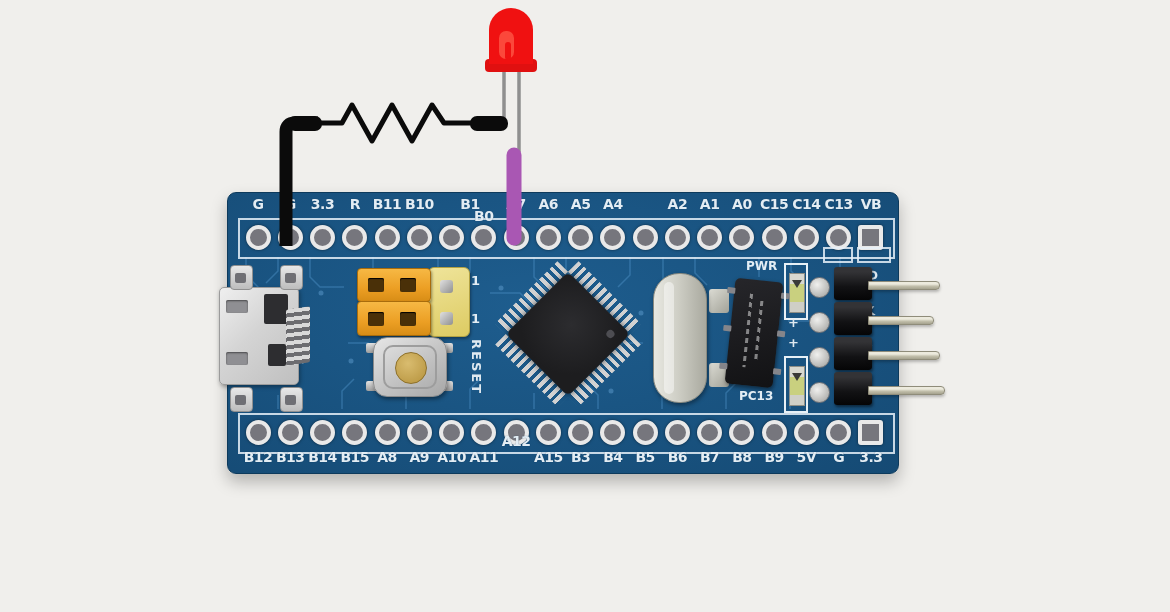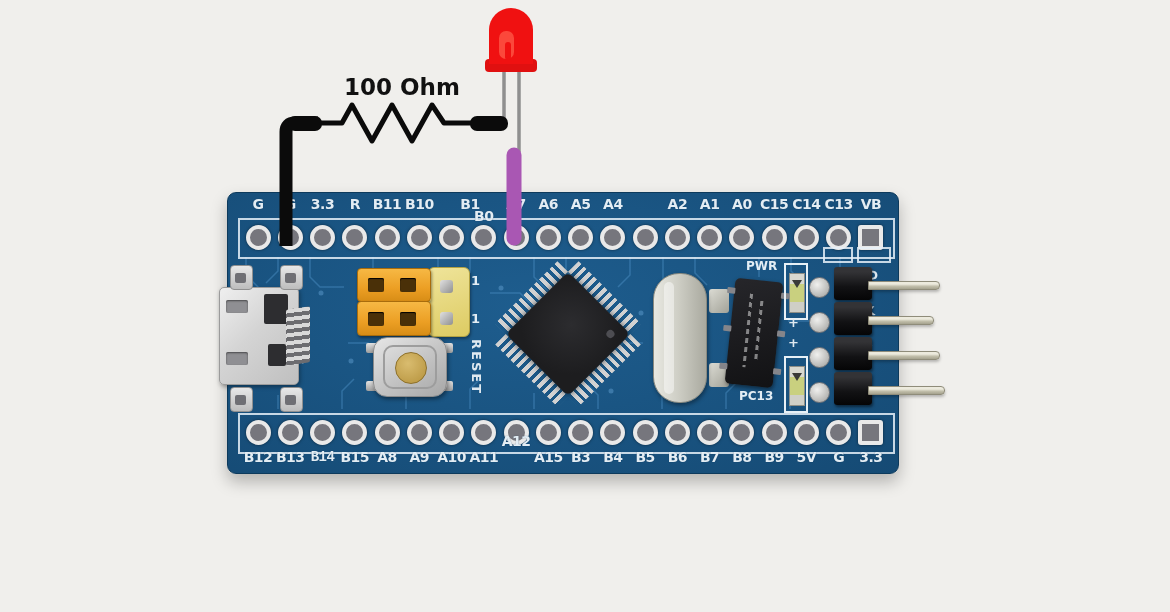--- a/index.html
+++ b/index.html
@@ -216,21 +216,21 @@
         <div class="hole" style="left: 469.14px; top: 226.5px;"></div>
         <div class="hole" style="left: 501.4px; top: 226.5px;"></div>
         <div class="hole" style="left: 533.66px; top: 226.5px;"></div>
         <div class="hole" style="left: 565.92px; top: 226.5px;"></div>
         <div class="hole" style="left: 598.18px; top: 226.5px;"></div>
         <div class="hole square" style="left: 630.44px; top: 226.5px;"></div>
       </div>
     <div id="bottom-labels">
         <div class="pin-label" style="left: 30px; top: 256px;">B12</div>
         <div class="pin-label" style="left: 62.26px; top: 256px;">B13</div>
-        <div class="pin-label" style="left: 94.52px; top: 256px; font-family: Liberation Mono, monospace;">B14</div>
+        <div class="pin-label" style="left: 94.52px; top: 256px;">B14</div>
         <div class="pin-label" style="left: 126.78px; top: 256px;">B15</div>
         <div class="pin-label" style="left: 159.04px; top: 256px;">A8</div>
         <div class="pin-label" style="left: 191.3px; top: 256px;">A9</div>
         <div class="pin-label" style="left: 223.56px; top: 256px;">A10</div>
         <div class="pin-label" style="left: 255.82px; top: 256px;">A11</div>
         <div class="pin-label" style="left: 288.08px; top: 240px;">A12</div>
         <div class="pin-label" style="left: 320.34px; top: 256px;">A15</div>
         <div class="pin-label" style="left: 352.6px; top: 256px;">B3</div>
         <div class="pin-label" style="left: 384.86px; top: 256px;">B4</div>
         <div class="pin-label" style="left: 417.12px; top: 256px;">B5</div>
@@ -338,21 +338,20 @@
     <div class="hblock" style="top:179px;"></div>
   </div>
 
   <div id="hdr-pins">
       <div class="hpin" style="left: 868px; top: 281px; width: 72px;"></div>
       <div class="hpin" style="left: 868px; top: 316px; width: 66px;"></div>
       <div class="hpin" style="left: 868px; top: 351px; width: 72px;"></div>
       <div class="hpin" style="left: 868px; top: 386px; width: 77px;"></div>
     </div>
 
-  <div class="resistor-label">100 Ohm</div>
 
   <svg class="circuit" width="1170" height="612" viewBox="0 0 1170 612">
 
     <g>
       <path d="M504,66 V122" stroke="#8f8f8f" stroke-width="3.5" fill="none"></path>
       <path d="M519,66 V152" stroke="#8f8f8f" stroke-width="3.5" fill="none"></path>
     </g>
 
     <path d="M514,155 V238" stroke="#a957b3" stroke-width="15" stroke-linecap="round" fill="none"></path>
 

